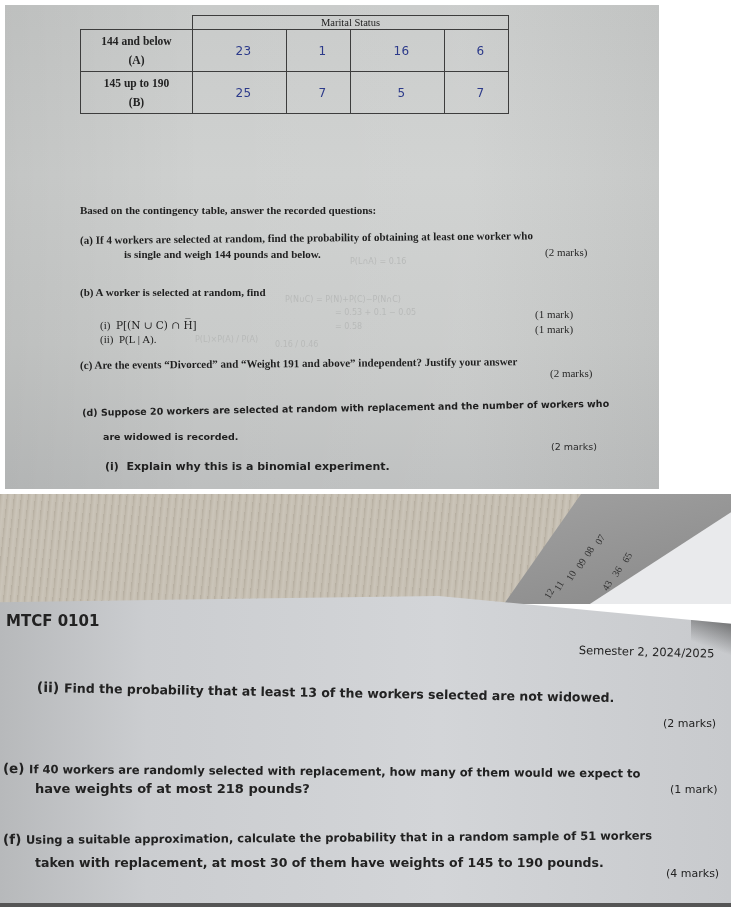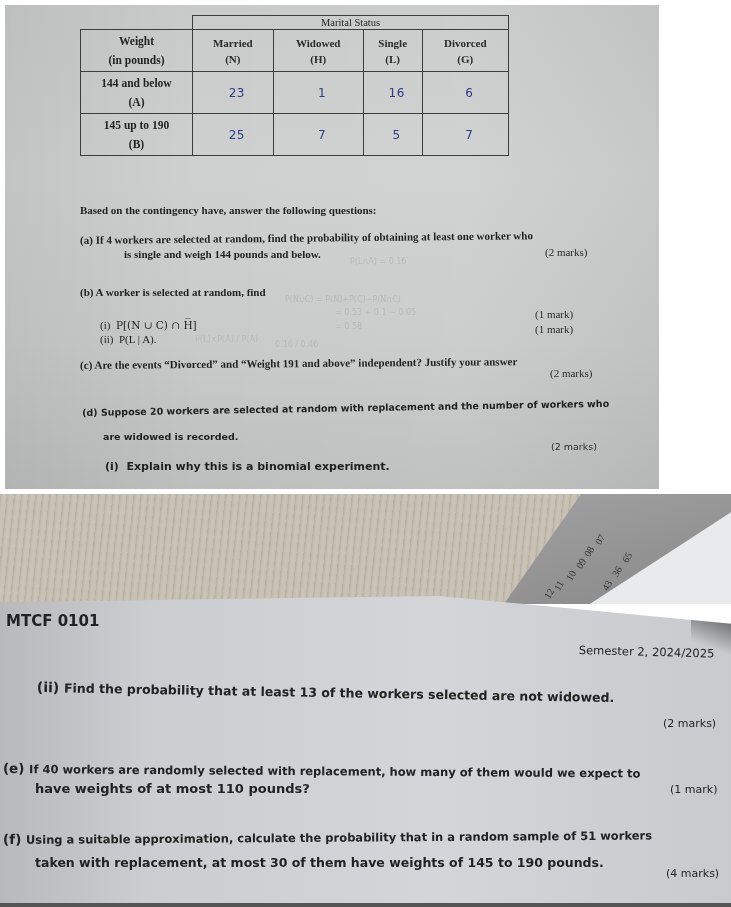--- a/index.html
+++ b/index.html
@@ -74,42 +74,20 @@
 <body>
 
 <div class="photo-top">
   <div class="shade"></div>
 
   <table class="ct">
     <tbody>
         <tr>
       <td class="blank"></td>
       <td class="group" colspan="4">Marital Status</td>
-    </tr>
-    <tr>
-      <td class="rowhead">
-        <div>Weight</div>
-        <div>(in pounds)</div>
-      </td>
-      <td class="colhead">
-        <div>Married</div>
-        <div>(N)</div>
-      </td>
-      <td class="colhead">
-        <div>Widowed</div>
-        <div>(H)</div>
-      </td>
-      <td class="colhead">
-        <div>Single</div>
-        <div>(L)</div>
-      </td>
-      <td class="colhead">
-        <div>Divorced</div>
-        <div>(G)</div>
-      </td>
     </tr>
     <tr>
       <td class="rowhead">
         <div>144 and below</div>
         <div>(A)</div>
       </td>
       <td class="val">23</td>
       <td class="val">1</td>
       <td class="val">16</td>
       <td class="val">6</td>
@@ -120,21 +98,21 @@
         <div>(B)</div>
       </td>
       <td class="val">25</td>
       <td class="val">7</td>
       <td class="val">5</td>
       <td class="val">7</td>
     </tr>
   </tbody>
     </table>
 
-  <div class="q" style="left:75px; top:199px; font-weight:bold;">Based on the contingency have, answer the following questions:</div>
+  <div class="q" style="left:75px; top:199px; font-weight:bold;">Based on the contingency table, answer the recorded questions:</div>
 
   <div class="q" style="left:75px; top:229px; font-weight:bold; transform:rotate(-0.6deg); transform-origin:0 0;">
     <span>(a)</span>
     <span>If 4 workers are selected at random, find the probability of obtaining at least one worker who</span>
   </div>
   <div class="q" style="left:95px; top:243px; font-weight:bold;margin-left:24px;">is single and weigh 144 pounds and below.</div>
   <div class="marks" style="left:540px; top:241px;">(2 marks)</div>
 
   <div class="q" style="left:75px; top:281px; font-weight:bold;">
     <span>(b)</span>
@@ -201,21 +179,21 @@
 <div class="b" style="left:37px; top:679px; font-size:14px; font-weight:bold; transform:rotate(1deg);">
   <span>(ii)</span>
   <span style="font-size:12.5px;">Find the probability that at least 13 of the workers selected are not widowed.</span>
 </div>
 <div class="b" style="left:663px; top:717px; font-size:11px;">(2 marks)</div>
 
 <div class="b" style="left:3px; top:760px; font-size:13.5px; font-weight:bold; transform:rotate(0.4deg);">
   <span>(e)</span>
   <span style="font-size:11.5px;">If 40 workers are randomly selected with replacement, how many of them would we expect to</span>
 </div>
-<div class="b" style="left:35px; top:781px; font-size:13px; font-weight:bold;">have weights of at most 110 pounds?</div>
+<div class="b" style="left:35px; top:781px; font-size:13px; font-weight:bold;">have weights of at most 218 pounds?</div>
 <div class="b" style="left:670px; top:783px; font-size:11px;">(1 mark)</div>
 
 <div class="b" style="left:3px; top:831px; font-size:13.5px; font-weight:bold; transform:rotate(-0.4deg);">
   <span>(f)</span>
   <span style="font-size:11.5px;">Using a suitable approximation, calculate the probability that in a random sample of 51 workers</span>
 </div>
 <div class="b" style="left:35px; top:855px; font-size:12.5px; font-weight:bold;">taken with replacement, at most 30 of them have weights of 145 to 190 pounds.</div>
 <div class="b" style="left:666px; top:867px; font-size:11px;">(4 marks)</div>
 
 <div class="bottom-bar"></div>

